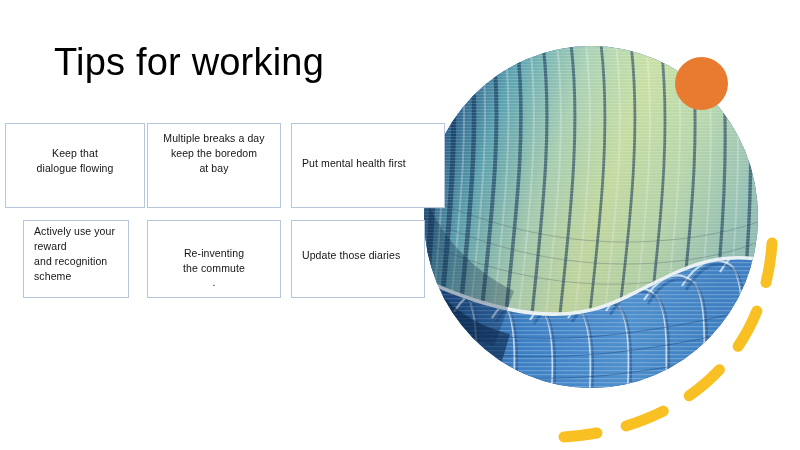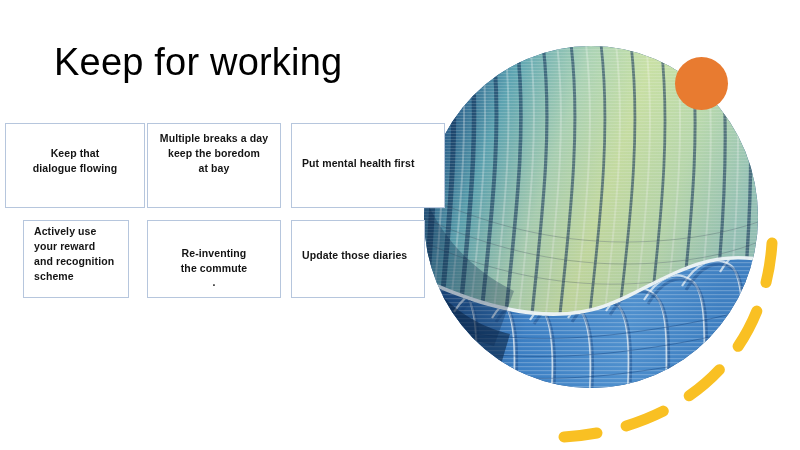--- a/index.html
+++ b/index.html
@@ -42,21 +42,21 @@
     box-sizing: border-box;
     border: 1px solid #b6c6dd;
     background: #ffffff;
     display: flex;
     align-items: center;
     z-index: 5;
   }
   .tip-text {
     width: 100%;
     font-size: 10.5px;
-    font-weight: bold;
+    font-weight: normal;
     color: #141414;
     line-height: 1.42;
     white-space: pre-line;
     letter-spacing: 0.1px;
   }
   .tip-center .tip-text { text-align: center; padding: 0 6px; }
   .tip-left   .tip-text { text-align: left;   padding: 0 10px; }
 
   
   #tip-1 { left: 5px;   top: 123px; width: 140px; height: 85px; }
@@ -110,21 +110,21 @@
     z-index: 6;
     pointer-events: none;
   }
   #yellow-arc svg { display:block; width:100%; height:100%; overflow: visible; }
 </style>
 </head>
 <body>
 
 <div id="slide">
 
-  <div id="slide-title">Keep for working</div>
+  <div id="slide-title">Tips for working</div>
 
   <div id="picture-circle">
     <svg viewBox="0 0 334 342" preserveAspectRatio="none">
       <defs>
         <linearGradient id="gTop" x1="0" y1="0" x2="1" y2="0.35">
           <stop offset="0" stop-color="#0E2A55"></stop>
           <stop offset="0.10" stop-color="#1E4E84"></stop>
           <stop offset="0.26" stop-color="#5FA8B6"></stop>
           <stop offset="0.45" stop-color="#AFD7B8"></stop>
           <stop offset="0.62" stop-color="#CDE5A8"></stop>

